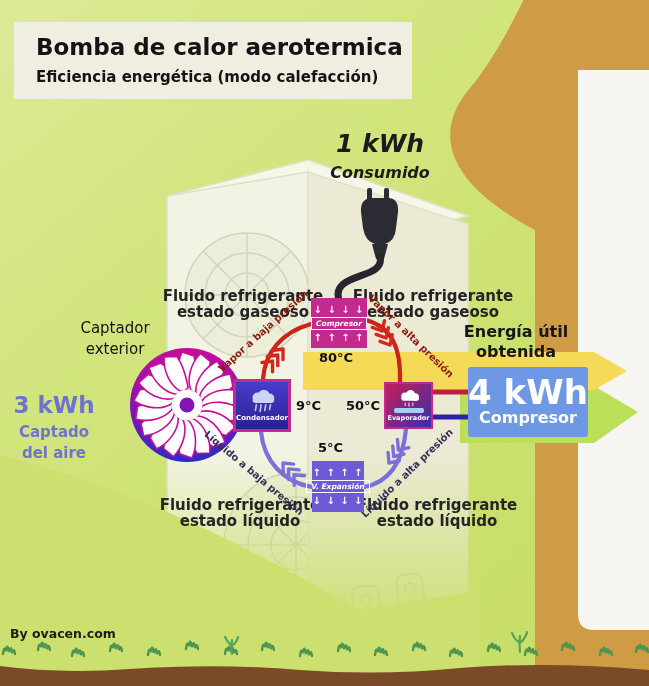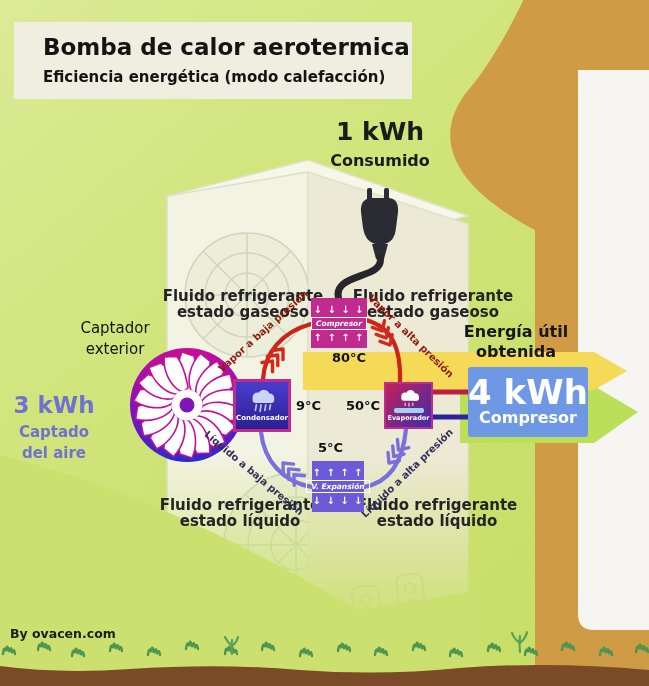--- a/index.html
+++ b/index.html
@@ -4,25 +4,25 @@
 <style>
   html,body{margin:0;padding:0;background:#fff;}
   .stage{position:relative;width:649px;height:686px;overflow:hidden;
     font-family:"DejaVu Sans",sans-serif;
     background:linear-gradient(140deg,#dcea96 0%,#d3e681 28%,#cbe16e 65%,#c6dd66 100%);}
   svg.layer{position:absolute;left:0;top:0;}
   .bgsvg{z-index:1;}
   .diagsvg{z-index:4;}
 
   .title-card{position:absolute;left:14px;top:22px;width:398px;box-sizing:border-box;
-    background:#efeee1;padding:11px 29px 13px;z-index:5;}
+    background:#efeee1;padding:11px 22px 13px;z-index:5;}
   .title-card h1{margin:0;font-size:23px;line-height:28px;color:#141414;font-weight:bold;white-space:nowrap;}
   .title-card h2{margin:7px 0 0;font-size:15px;line-height:18px;color:#141414;font-weight:bold;white-space:nowrap;}
 
-  .kwh-top{position:absolute;left:300px;top:118px;width:160px;text-align:center;color:#1b1b1b;z-index:5;}
+  .kwh-top{position:absolute;left:300px;top:130px;width:160px;text-align:center;color:#1b1b1b;z-index:5;font-style:italic;}
   .kwh-top .val{font-size:25px;font-weight:bold;line-height:28px;}
   .kwh-top .lbl{font-size:16px;font-weight:bold;margin-top:5px;}
 
   .captador{position:absolute;left:55px;top:318px;width:120px;text-align:center;
     font-size:15px;font-weight:normal;color:#141414;line-height:21px;z-index:5;}
 
   .kwh-left{position:absolute;left:0;top:392px;width:108px;text-align:center;color:#6f72cf;z-index:5;}
   .kwh-left .val{font-size:23px;font-weight:bold;line-height:26px;}
   .kwh-left .lbl{font-size:15px;font-weight:bold;line-height:21px;margin-top:4px;}
 
@@ -43,21 +43,21 @@
   .compresor{left:311px;top:298px;width:56px;height:50px;background:#c32a8f;}
   .condensador{left:233px;top:379px;width:58px;height:53px;border:3px solid #c32a8f;
     background:linear-gradient(180deg,#4a3ccb,#2a2093);}
   .evaporador{left:384px;top:382px;width:49px;height:47px;border:2px solid #c32a8f;
     background:linear-gradient(135deg,#c42057,#3b2daf);}
   .evaporador .nm{font-size:6.5px;}
   .ebar{width:30px;height:5px;background:#9fd2f2;border-radius:2px;margin-top:1px;}
   .valvula{left:312px;top:461px;width:52px;height:51px;background:#6c5ad6;}
 
   .temp{position:absolute;font-size:13px;font-weight:bold;color:#101010;z-index:5;white-space:nowrap;}
-  .t80{left:332px;top:350px;}
+  .t80{left:319px;top:350px;}
   .t9{left:296px;top:398px;}
   .t40{left:346px;top:398px;}
   .t5{left:318px;top:440px;}
 
   .state{position:absolute;width:170px;text-align:center;font-size:15px;font-weight:bold;
     color:#242424;line-height:16px;z-index:5;}
   .s-tl{left:158px;top:288px;}
   .s-tr{left:348px;top:288px;}
   .s-bl{left:155px;top:497px;}
   .s-br{left:352px;top:497px;}

